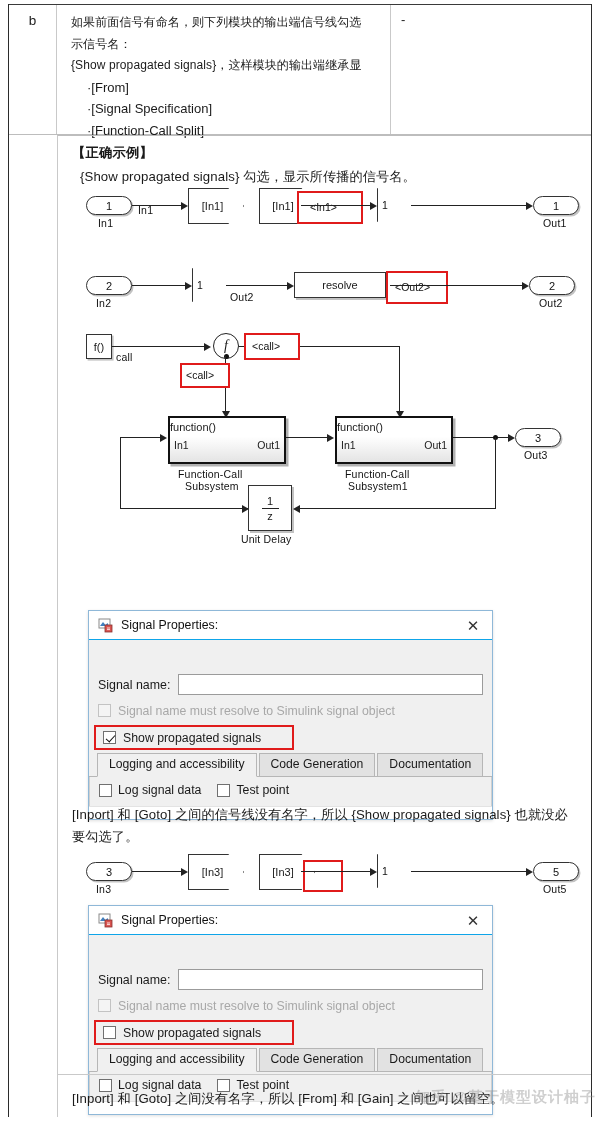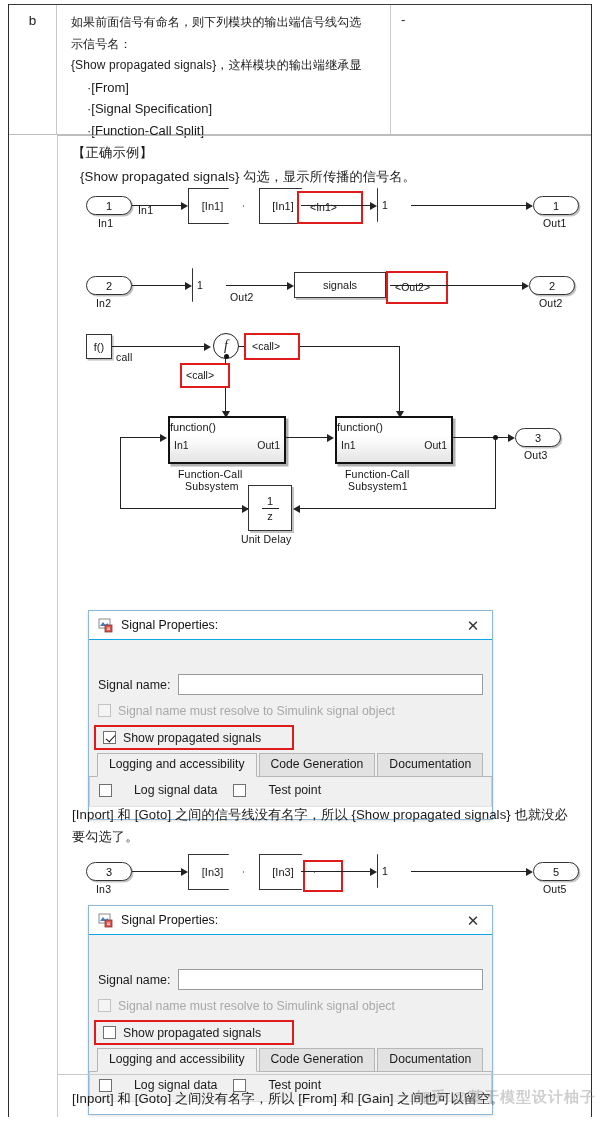--- a/index.html
+++ b/index.html
@@ -75,21 +75,21 @@
   
   .rule-bottom {
     position: absolute;
     left: 0; right: 0; top: 938px;
     border-top: 1.2px solid #c9c9c9;
   }
 
   
   .hdr-correct {
     position: absolute; left: 14px; top: 8px;
-    font-size: 13.3px; font-weight: 400; letter-spacing: .2px;
+    font-size: 13.3px; font-weight: 700; letter-spacing: .2px;
   }
   .para {
     position: absolute;
     font-size: 13.2px;
     line-height: 22px;
     letter-spacing: .1px;
   }
 
   
   .sl { position: absolute; }
@@ -343,21 +343,21 @@
     border-bottom: 1.2px solid #f0f0f0;
   }
   .dlg-tabpane {
     background: #f0f0f0;
     padding: 6px 9px 9px 9px;
     display: flex; align-items: center;
     border-left: 1.2px solid #cfcfcf;
     border-right: 1.2px solid #cfcfcf;
   }
   .dlg-tabpane .cbx { margin-right: 6px; }
-  .dlg-pane-item { display: flex; align-items: center; margin-right: 16px; font-size: 12.3px; gap: 16px; }
+  .dlg-pane-item { display: flex; align-items: center; margin-right: 16px; font-size: 12.3px; }
   .dlg-foot { height: 13px; background: #fff; border-top: 1px solid #e3e3e3; }
 
   
   .watermark {
     position: absolute;
     right: 4px; bottom: 14px;
     font-size: 15px;
     color: rgba(140,140,140,.42);
     letter-spacing: 1px;
     white-space: nowrap;
@@ -439,21 +439,21 @@
         <div class="arrow-r" style="left:127px; top:13.5px;"></div>
 
         <div class="gain-blk" style="left:134px; top:0px;"></div>
         <div class="sl-label" style="left:139px; top:11px;">1</div>
 
         <div class="sl-label" style="left:172px; top:23px;">Out2</div>
         <div class="wire h" style="left:168px; top:17px; width:64px;"></div>
         <div class="arrow-r" style="left:229px; top:13.5px;"></div>
 
         <div class="rect-blk" style="left:236px; top:4px; width:92px; height:26px;">
-          <span>signals</span>
+          <span>resolve</span>
         </div>
         <div class="redbox" style="left:328px; top:3px; width:62px; height:33px;"></div>
         <div class="sig-tag" style="left:337px; top:13px;">&lt;Out2&gt;</div>
         <div class="wire h" style="left:332px; top:17px; width:136px;"></div>
         <div class="arrow-r" style="left:464px; top:13.5px;"></div>
         <div class="port-blk" style="left:471px; top:8px;">
           <span>2</span>
         </div>
         <div class="sl-label" style="left:481px; top:29px;">Out2</div>
       </div>

